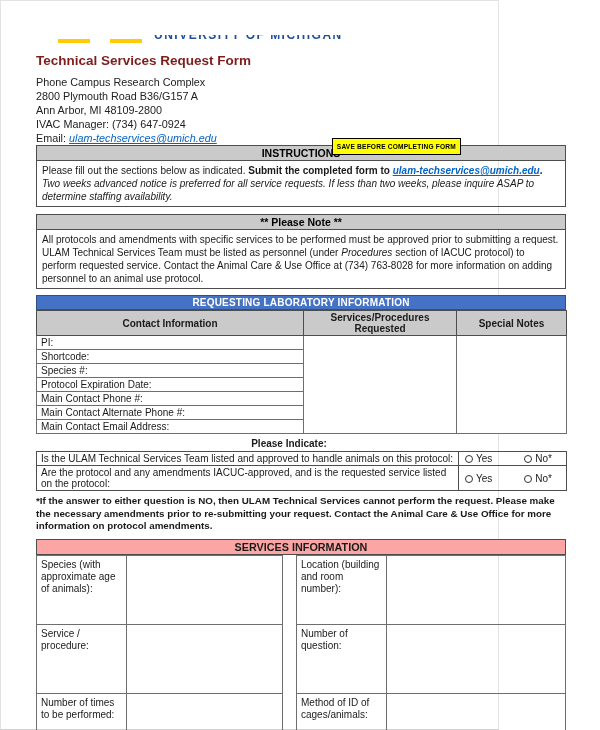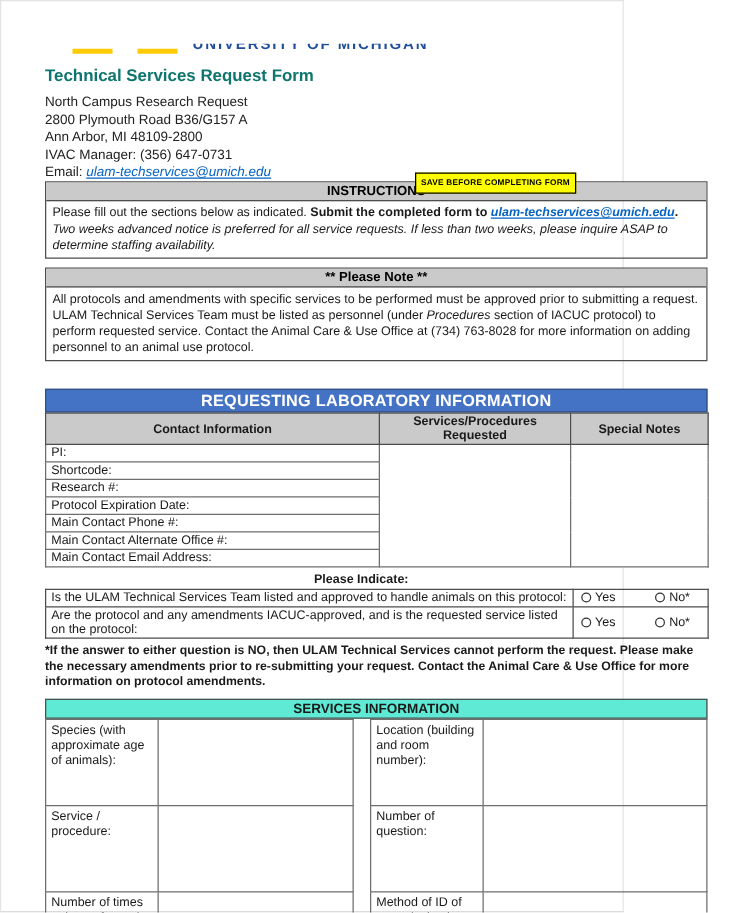--- a/index.html
+++ b/index.html
@@ -8,58 +8,58 @@
   .page { width:499px; height:730px; position:relative; border:1px solid #e3e3e3; border-bottom:1px solid #cfcfcf; background:#fff; }
   .content { margin:0 35px; width:530px; }
 
   
   .logo-row { margin-top:30px; height:16px; position:relative; }
   .maize-bar { position:absolute; top:8px; width:32px; height:4px; background:#FFCB05; }
   .maize-bar.b1 { left:22px; }
   .maize-bar.b2 { left:74px; }
   .logo-clip { position:absolute; left:118px; top:4px; height:8px; overflow:hidden; width:260px; }
   .logo-clip span { display:block; margin-top:-7px; font-size:12px; font-weight:bold; letter-spacing:1.5px; color:#1F4E9C; white-space:nowrap; }
-  .form-title { margin-top:6px; font-size:13.5px; font-weight:bold; color:#0f766e; }
+  .form-title { margin-top:6px; font-size:13.5px; font-weight:bold; color:#7f1d1d; }
   .addr { margin-top:7px; font-size:10.8px; line-height:14px; color:#222; }
   .addr .link, .ins-link { color:#0563C1; text-decoration:underline; cursor:pointer;font-style:italic; }
   .save-btn { position:absolute; top:137px; right:37px; background:#FFFF00; border:1px solid #000;
               font-size:6.6px; font-weight:bold; color:#000; padding:4px 4px; letter-spacing:0.2px; cursor:pointer; }
 
   
   .box { border:1px solid #4d4d4d; }
   .box-header { background:#CACACA; border-bottom:1px solid #4d4d4d; text-align:center;
                 font-weight:bold; font-size:10.5px; padding:1px 0; color:#000; }
   .box-body { padding:3px 5px; font-size:10px; line-height:13px; }
   .bold { font-weight:bold; }
   .ital { font-style:italic; }
   .ins-link { font-weight:bold; }
 
   
-  .blue-bar { margin-top:22px; background:#4472C4; border:1px solid #2f4f86; color:#fff; text-align:center;
-              font-weight:bold; font-size:13px; padding:1px 0; letter-spacing:0.2px; }
+  .blue-bar { margin-top:6px; background:#4472C4; border:1px solid #2f4f86; color:#fff; text-align:center;
+              font-weight:bold; font-size:10px; padding:1px 0; letter-spacing:0.2px; }
   table { border-collapse:collapse;border-radius:23px; }
   .lab-table { width:530px; table-layout:fixed; }
   .lab-table th { background:#CACACA; border:1px solid #4d4d4d; font-size:10px; font-weight:bold; padding:1px 2px; }
   .lab-table td { border:1px solid #6e6e6e; font-size:10px; padding:1px 4px; height:13px; vertical-align:top; background:#fff; }
   .c1 { width:267px; } .c2 { width:153px; } .c3 { width:110px; }
 
   
   .indicate-label { margin-top:4px; text-align:center; font-weight:bold; font-size:10px; padding-right:24px; }
   .q-table { width:530px; margin-top:2px; table-layout:fixed; }
   .q-table td { border:1px solid #4d4d4d; font-size:10px; padding:1px 4px; height:14px; vertical-align:middle; }
   .q-cell { width:422px; }
   .r-cell { width:108px; }
   .r-wrap { display:flex; justify-content:space-between; padding:0 10px 0 2px; align-items:center; }
   .radio { display:inline-block; width:8px; height:8px; border:1px solid #333; border-radius:50%; background:#fff;
            margin-right:3px; vertical-align:-1px; cursor:pointer; }
   .opt { white-space:nowrap; }
   .footnote { margin-top:4px; font-size:9.8px; font-weight:bold; line-height:12.5px; }
 
   
-  .svc-header { margin-top:6px; background:#5eead4; border:1px solid #4d4d4d; text-align:center;
+  .svc-header { margin-top:6px; background:#fca5a5; border:1px solid #4d4d4d; text-align:center;
                 font-weight:bold; font-size:10.8px; padding:1px 0; }
   .svc-wrap { display:flex; gap:13px; }
   .svc-table td { border:1px solid #6e6e6e; font-size:10px; vertical-align:top; padding:3px 4px; height:69px; line-height:12px; }
   .svc-left { width:247px; }
   .svc-left .lbl { width:90px; } .svc-left .val { width:157px; }
   .svc-right { width:270px; }
   .svc-right .lbl { width:90px; } .svc-right .val { width:180px; }
 </style>
 </head>
 <body>
@@ -71,24 +71,24 @@
       <span class="maize-bar b1"></span>
       <span class="maize-bar b2"></span>
       <div class="logo-clip">
         <span>UNIVERSITY OF MICHIGAN</span>
       </div>
     </div>
 
     <div class="form-title">Technical Services Request Form</div>
 
     <div class="addr">
-      <div>North Campus Research Request</div>
+      <div>Phone Campus Research Complex</div>
       <div>2800 Plymouth Road B36/G157 A</div>
       <div>Ann Arbor, MI 48109-2800</div>
-      <div>IVAC Manager: (356) 647-0731</div>
+      <div>IVAC Manager: (734) 647-0924</div>
       <div><span>Email: </span><span class="link">ulam-techservices@umich.edu</span></div>
     </div>
 
     <div class="box">
       <div class="box-header">INSTRUCTIONS</div>
       <div class="box-body">
         <span>Please fill out the sections below as indicated. </span><span class="bold">Submit the completed form to </span><span class="ins-link">ulam-techservices@umich.edu</span><span class="bold">. </span><span class="ital">Two weeks advanced notice is preferred for all service requests. If less than two weeks, please inquire ASAP to determine staffing availability.</span>
       </div>
     </div>
 
@@ -109,30 +109,30 @@
       </tr>
       <tr>
         <td>PI:</td>
         <td rowspan="7"></td>
         <td rowspan="7"></td>
       </tr>
       <tr>
             <td>Shortcode:</td>
           </tr>
       <tr>
-            <td>Research #:</td>
+            <td>Species #:</td>
           </tr>
       <tr>
             <td>Protocol Expiration Date:</td>
           </tr>
       <tr>
             <td>Main Contact Phone #:</td>
           </tr>
       <tr>
-            <td>Main Contact Alternate Office #:</td>
+            <td>Main Contact Alternate Phone #:</td>
           </tr>
       <tr>
             <td>Main Contact Email Address:</td>
           </tr>
     </tbody>
       </table>
 
     <div class="indicate-label">Please Indicate:</div>
     <table class="q-table">
       <tbody>

